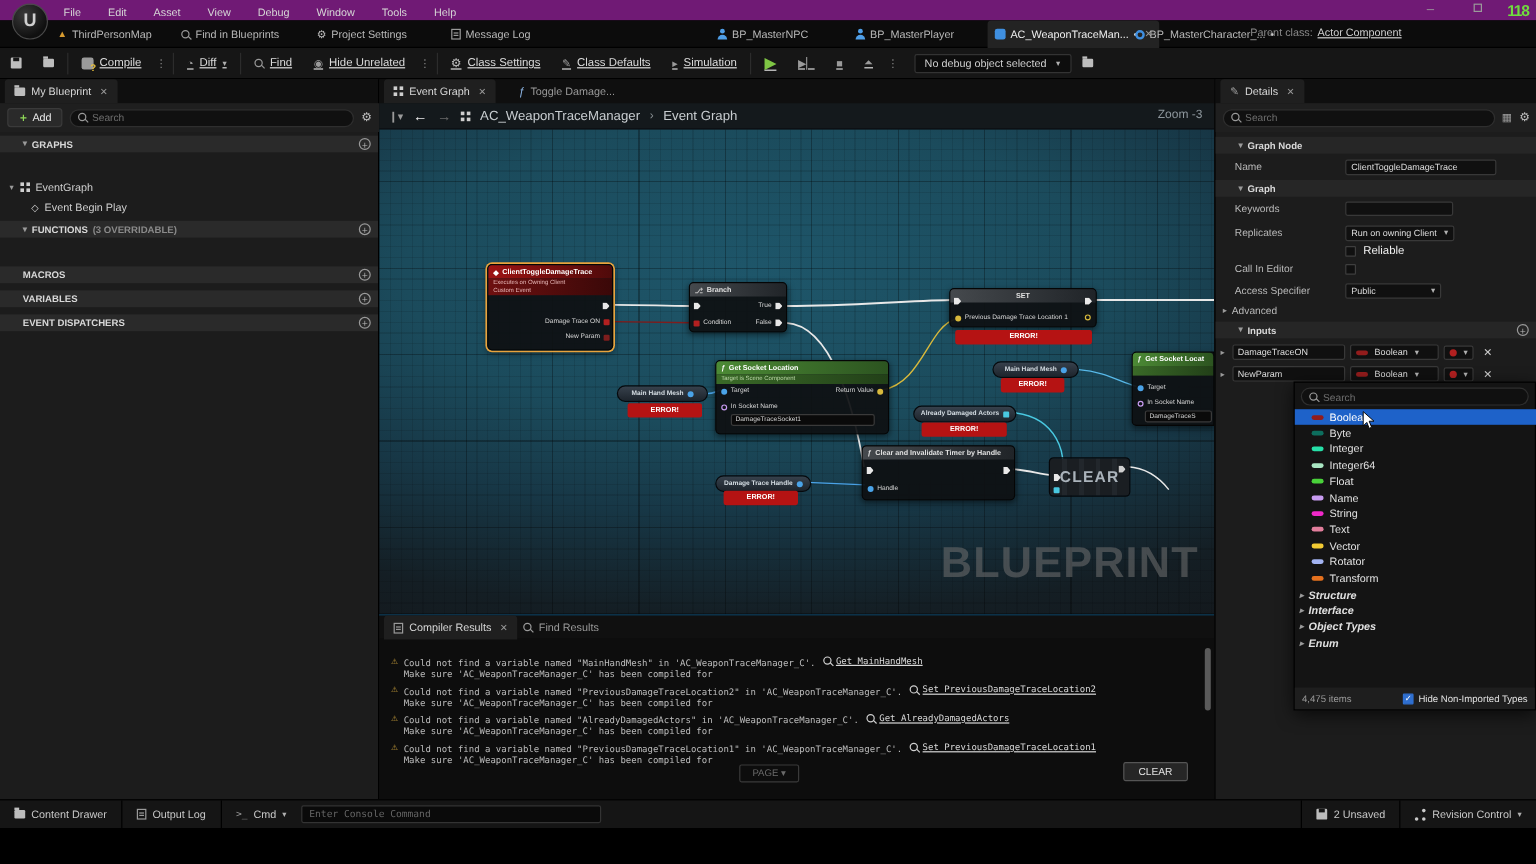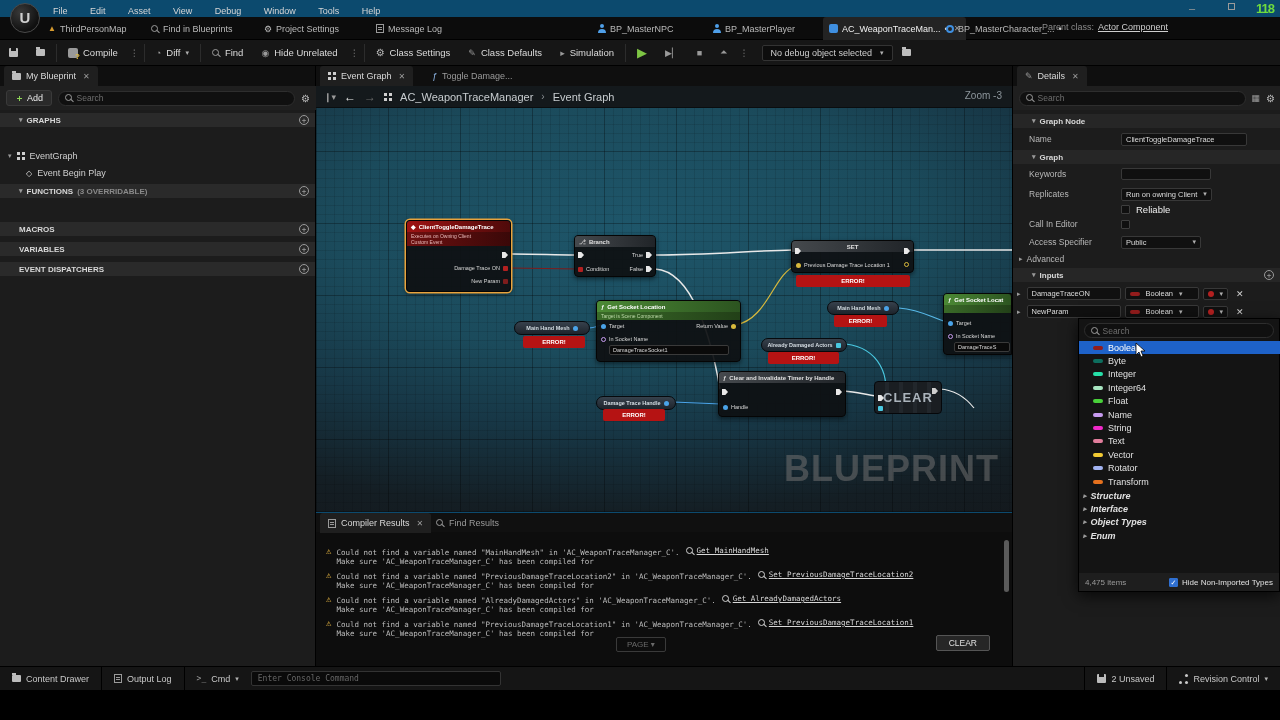--- a/index.html
+++ b/index.html
@@ -1,20 +1,20 @@
 <!DOCTYPE html>
 <html><head>
 <meta charset="utf-8">
 <style>
   * { margin:0; padding:0; box-sizing:border-box; }
   html,body { width:1280px; height:720px; background:#000; overflow:hidden;
     font-family:"Liberation Sans", sans-serif; -webkit-font-smoothing:antialiased; }
   .abs { position:absolute; }
   
-  #menubar { left:0; top:0; width:1280px; height:17px; background:#0c4a6e; }
+  #menubar { left:0; top:0; width:1280px; height:17px; background:#701a75; }
   .menu-item { display:inline-block; color:#d6d6d6; font-size:9px; padding:3px 9px; }
   #menubar-inner { position:absolute; left:44px; top:0; }
   #ue-logo { left:10px; top:3px; width:30px; height:30px; border-radius:50%;
     background:radial-gradient(circle at 35% 30%, #3a3a3a, #101010 70%); border:1px solid #4a4a4a;
     color:#cfcfcf; font-size:15px; font-weight:bold; text-align:center; line-height:28px; z-index:5;}
   #win-min { right:85px; top:2px; color:#9a9a9a; font-size:11px; }
   #win-max { right:45px; top:3px; width:7px; height:7px; border:1px solid #9a9a9a; }
   #fps-counter { right:6px; top:1px; color:#6fdc3e; font-size:13px; font-weight:bold; letter-spacing:-1px;}
   #tabbar { left:0; top:17px; width:1280px; height:23px; background:#0c0c0c; border-bottom:1px solid #000; }
   .atab { position:absolute; top:0; height:23px; display:flex; align-items:center; gap:4px;
@@ -35,21 +35,21 @@
   .ic-comp { display:inline-block; width:9px; height:9px; background:#3f8fe0; border-radius:2px; }
   .ic-circle { display:inline-block; width:8px; height:8px; border:2px solid #3f8fe0; border-radius:50%; }
   .ic-doc { display:inline-block; width:8px; height:9px; border:1px solid #9a9a9a; position:relative;}
   .ic-doc::after{ content:""; position:absolute; left:1px; top:2px; width:4px; height:1px;
     background:#9a9a9a; box-shadow:0 2px 0 #9a9a9a; }
   #parent-class { position:absolute; right:112px; top:5px; font-size:9px; color:#8a8a8a;}
   #parent-class b { color:#cfcfcf; font-weight:normal; text-decoration:underline; margin-left:4px;}
   
   #toolbar { left:0; top:40px; width:1280px; height:26px; background:#161616; border-bottom:1px solid #000;
     display:flex; align-items:center; }
-  .tb-btn { display:flex; align-items:center; gap:5px; color:#dcdcdc; font-size:9.5px; padding:0 9px; height:26px;}
+  .tb-btn { display:flex; align-items:center; gap:5px; color:#dcdcdc; font-size:9.5px; padding:0 9px; height:26px;text-decoration:underline;}
   .tb-sep { width:1px; height:18px; background:#2c2c2c; margin:0 2px; }
   .tb-more { color:#8a8a8a; font-size:9px; padding:0 3px; }
   .chev { font-size:7px; color:#b0b0b0; }
   .ic-floppy { display:inline-block; width:9px; height:9px; background:#bdbdbd; position:relative;
     border-radius:1px;}
   .ic-floppy::after{ content:""; position:absolute; left:2px; top:0; width:5px; height:3px; background:#161616;}
   .ic-compile { display:inline-block; width:10px; height:10px; background:#9a9a9a; border-radius:2px; position:relative;}
   .ic-compile::after { content:"?"; position:absolute; right:-2px; bottom:-3px; color:#e8c03c;
     font-size:8px; font-weight:bold; }
   .ic-gear { color:#bdbdbd; font-size:10px; }

